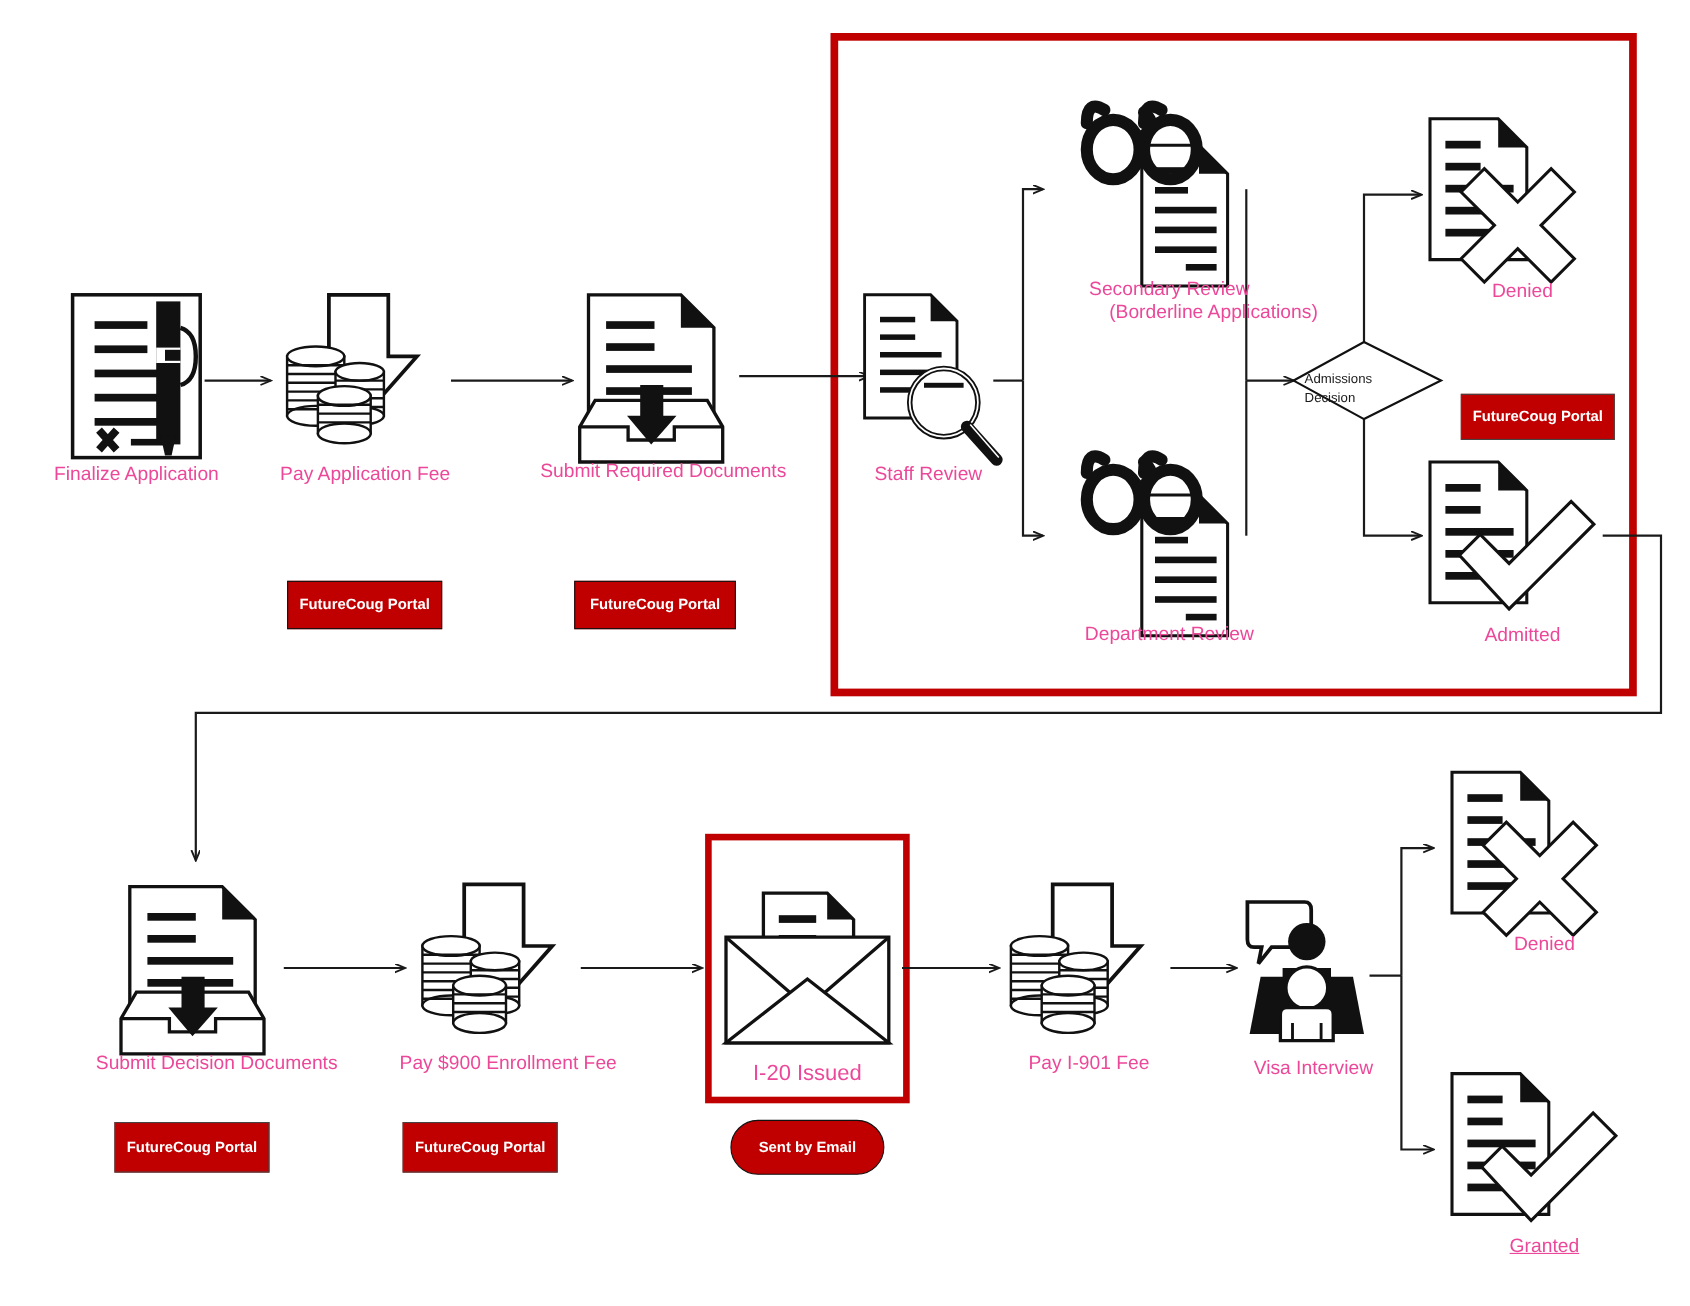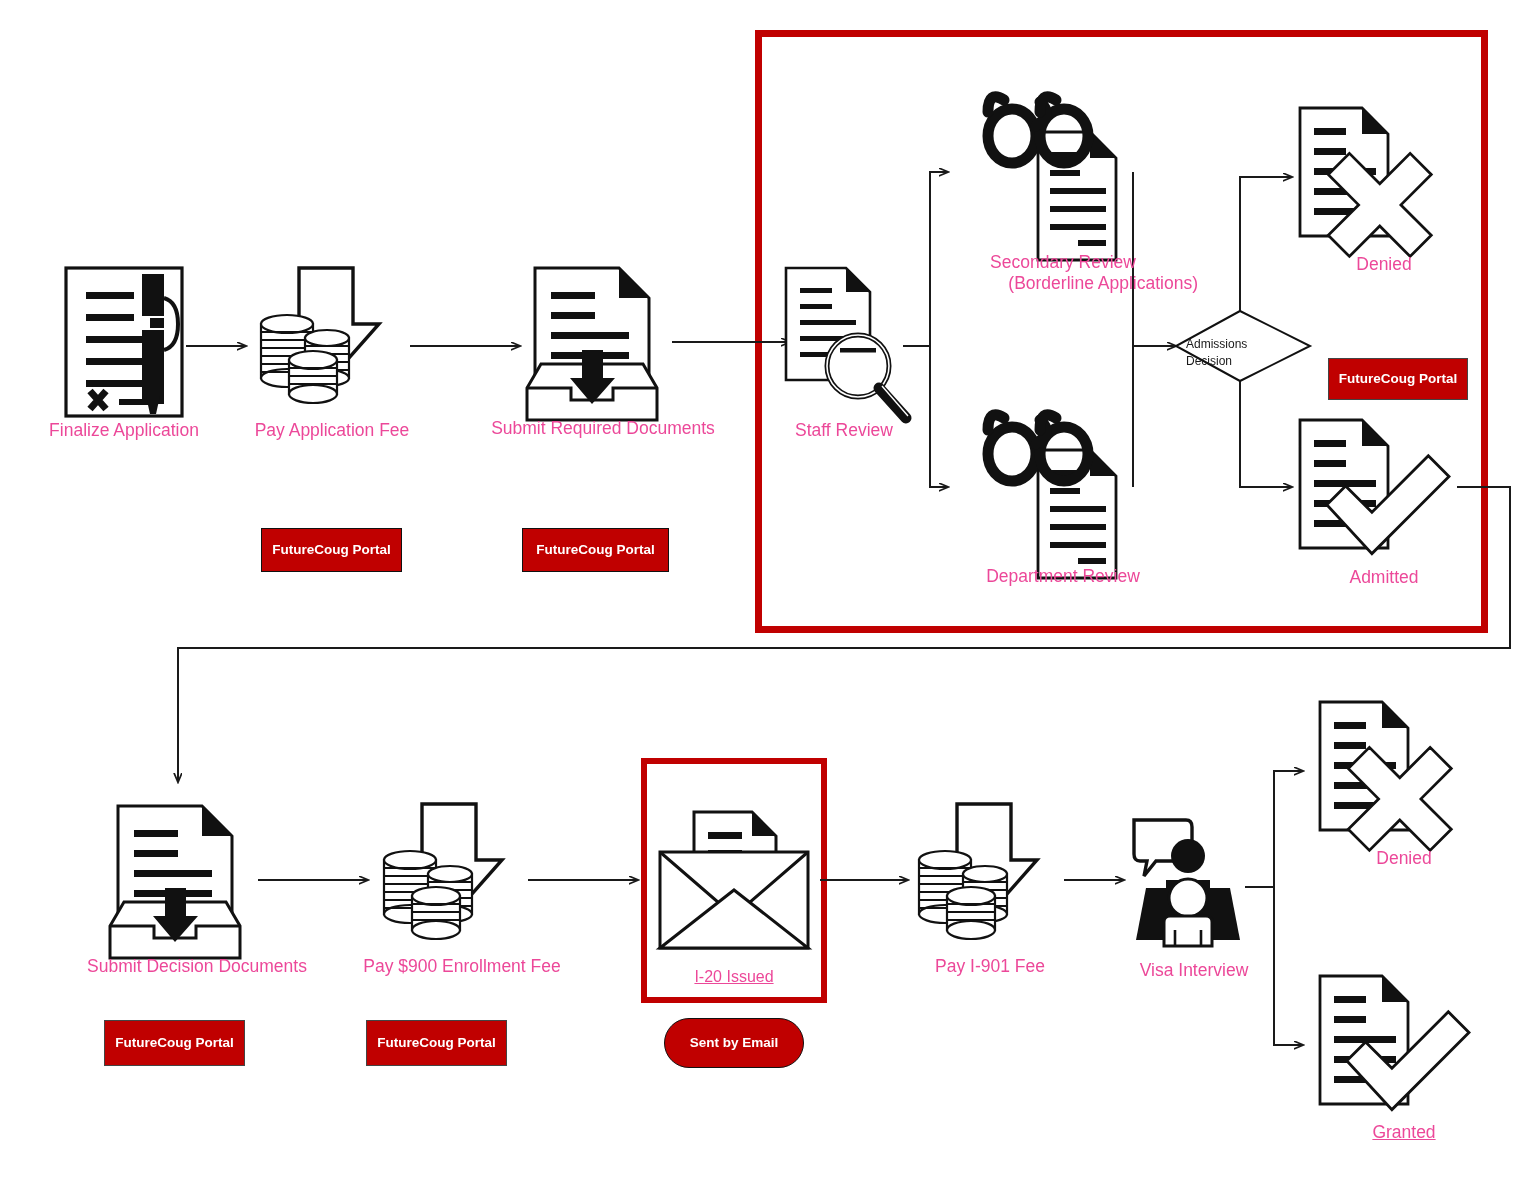--- a/index.html
+++ b/index.html
@@ -336,21 +336,21 @@
   <div class="lbl two" style="left:938px;top:566px;width:250px;">Department Review</div>
 
   <div class="dia-txt" style="left:1186px;top:336px;width:110px;">Admissions</div>
   <div class="dia-txt" style="left:1186px;top:353px;width:110px;">Decision</div>
 
   <div class="lbl" style="left:1304px;top:254px;width:160px;">Denied</div>
   <div class="lbl" style="left:1304px;top:567px;width:160px;">Admitted</div>
 
   <div class="lbl" style="left:52px;top:956px;width:290px;">Submit Decision Documents</div>
   <div class="lbl" style="left:342px;top:956px;width:240px;">Pay $900 Enrollment Fee</div>
-  <div class="lbl" style="left:654px;top:966px;width:160px;font-size:16px;text-decoration:underline;">I-20 Issued</div>
+  <div class="lbl" style="left:654px;top:966px;width:160px;font-size:20px;">I-20 Issued</div>
   <div class="lbl" style="left:900px;top:956px;width:180px;">Pay I-901 Fee</div>
   <div class="lbl" style="left:1114px;top:960px;width:160px;">Visa Interview</div>
 
   <div class="lbl" style="left:1324px;top:848px;width:160px;">Denied</div>
   <div class="lbl" style="left:1324px;top:1122px;width:160px;text-decoration:underline;">Granted</div>
 
   <div class="rect" style="left:261px;top:528px;width:141px;height:44px;">FutureCoug Portal</div>
 
   <div class="rect" style="left:522px;top:528px;width:147px;height:44px;">FutureCoug Portal</div>
 

